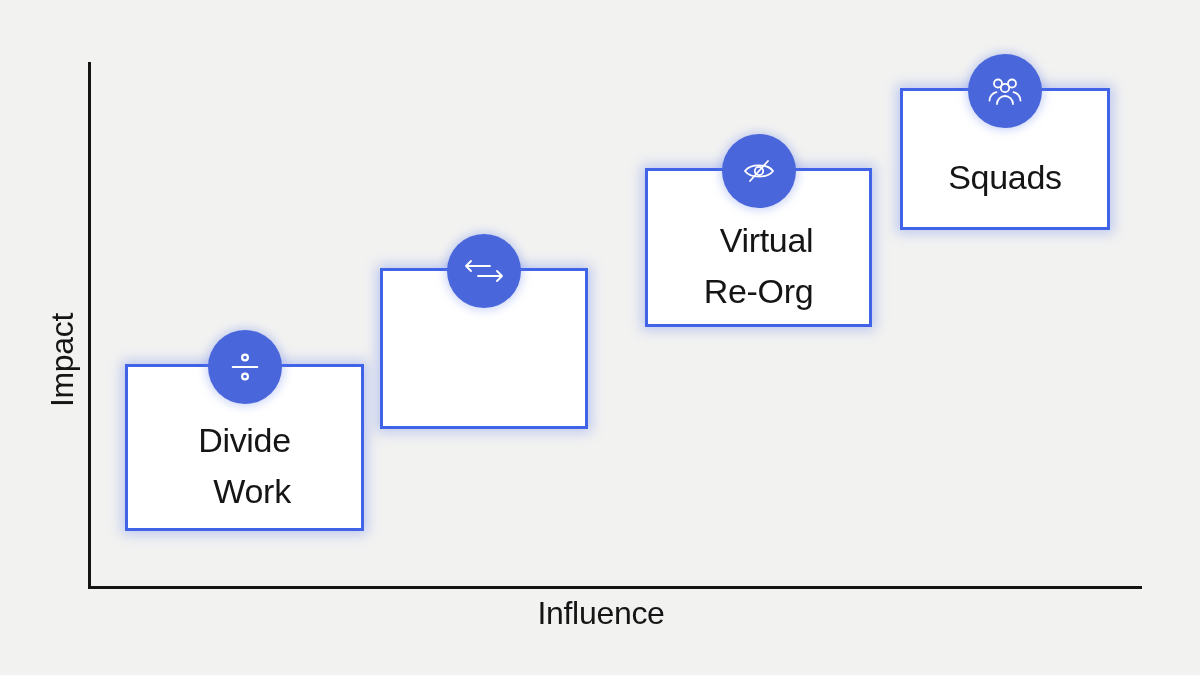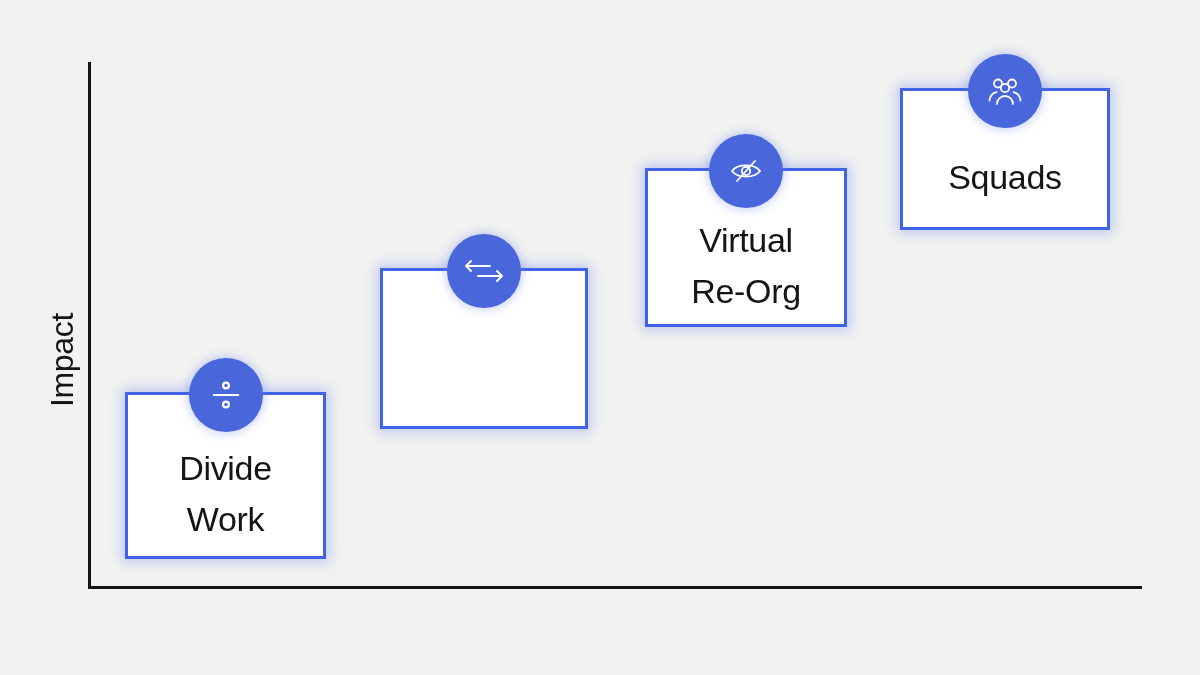--- a/index.html
+++ b/index.html
@@ -39,30 +39,30 @@
   .card {
     position: absolute;
     background: #FFFFFF;
     border: 3px solid var(--border, #4063E8);
     box-shadow: 0 0 12px 3px rgba(96, 125, 235, 0.38);
     display: flex;
     align-items: center;
     justify-content: center;
     padding-top: 37px; 
   }
-  .card-1 { left: 125px; top: 392px; width: 201px; height: 167px; }
+  .card-1 { left: 125px; top: 364px; width: 239px; height: 167px; }
   .card-2 { left: 380px; top: 268px; width: 208px; height: 161px; }
-  .card-3 { left: 645px; top: 168px; width: 202px; height: 159px; }
+  .card-3 { left: 645px; top: 168px; width: 227px; height: 159px; }
   .card-4 { left: 900px; top: 88px;  width: 210px; height: 142px; }
   .card-label {
     color: var(--text, #151515);
     font-size: 34px;
     line-height: 1.5;
     letter-spacing: -0.3px;
-    text-align: center;
+    text-align: right;
     white-space: pre-line;
   }
   .badge {
     position: absolute;
     top: -37px;
     left: 50%;
     transform: translateX(-50%);
     width: 74px;
     height: 74px;
     border-radius: 50%;
@@ -76,20 +76,21 @@
 </style>
 </head>
 <body>
 
 <div class="canvas">
 
   <div class="axis y-axis"></div>
   <div class="axis x-axis"></div>
 
   <div class="axis-label y-axis-label">Impact</div>
+  <div class="axis-label x-axis-label">Influence</div>
 
   <div class="card card-1">
     <div class="badge">
       <svg width="40" height="40" viewBox="0 0 36 36" fill="none" stroke="#FFFFFF" stroke-width="2" stroke-linecap="round">
         <line x1="7" y1="18" x2="29" y2="18"></line>
         <circle cx="18" cy="9.5" r="2.6"></circle>
         <circle cx="18" cy="26.5" r="2.6"></circle>
       </svg>
     </div>
     <div class="card-label">Divide

